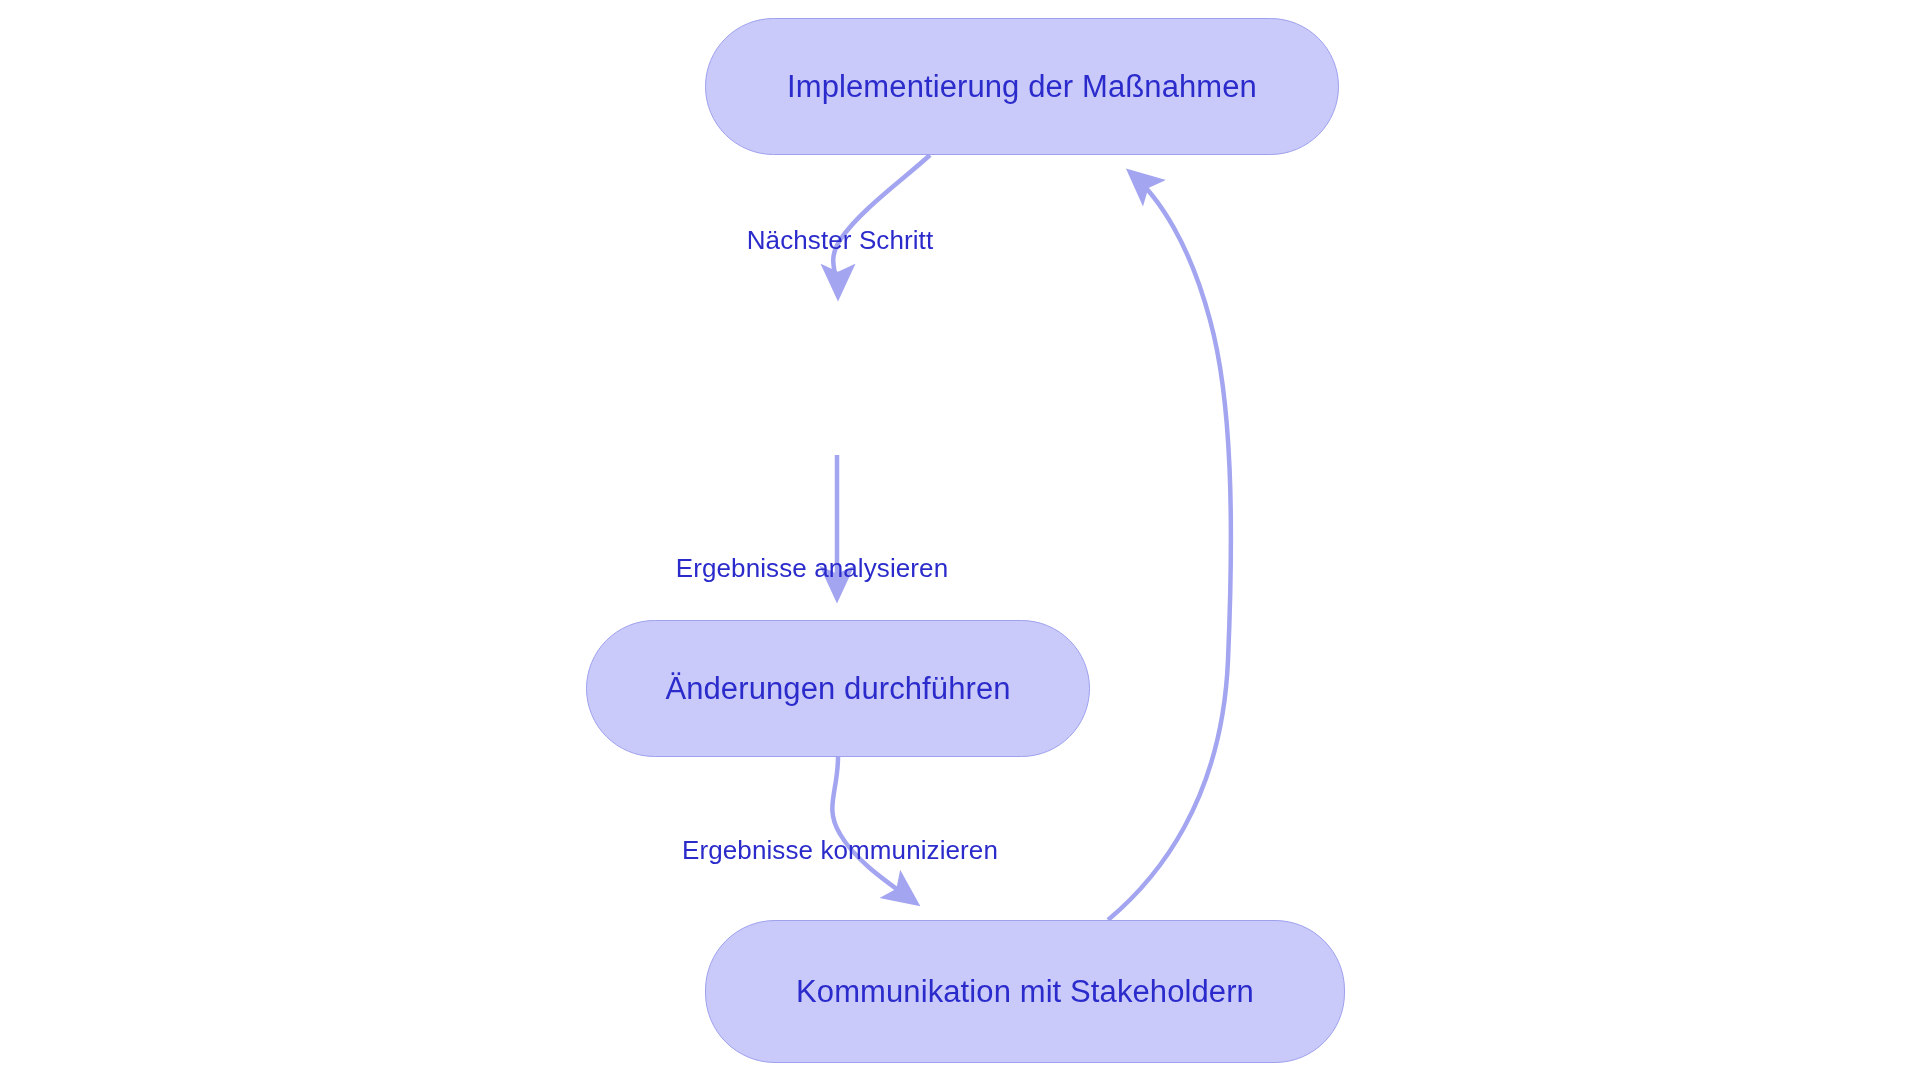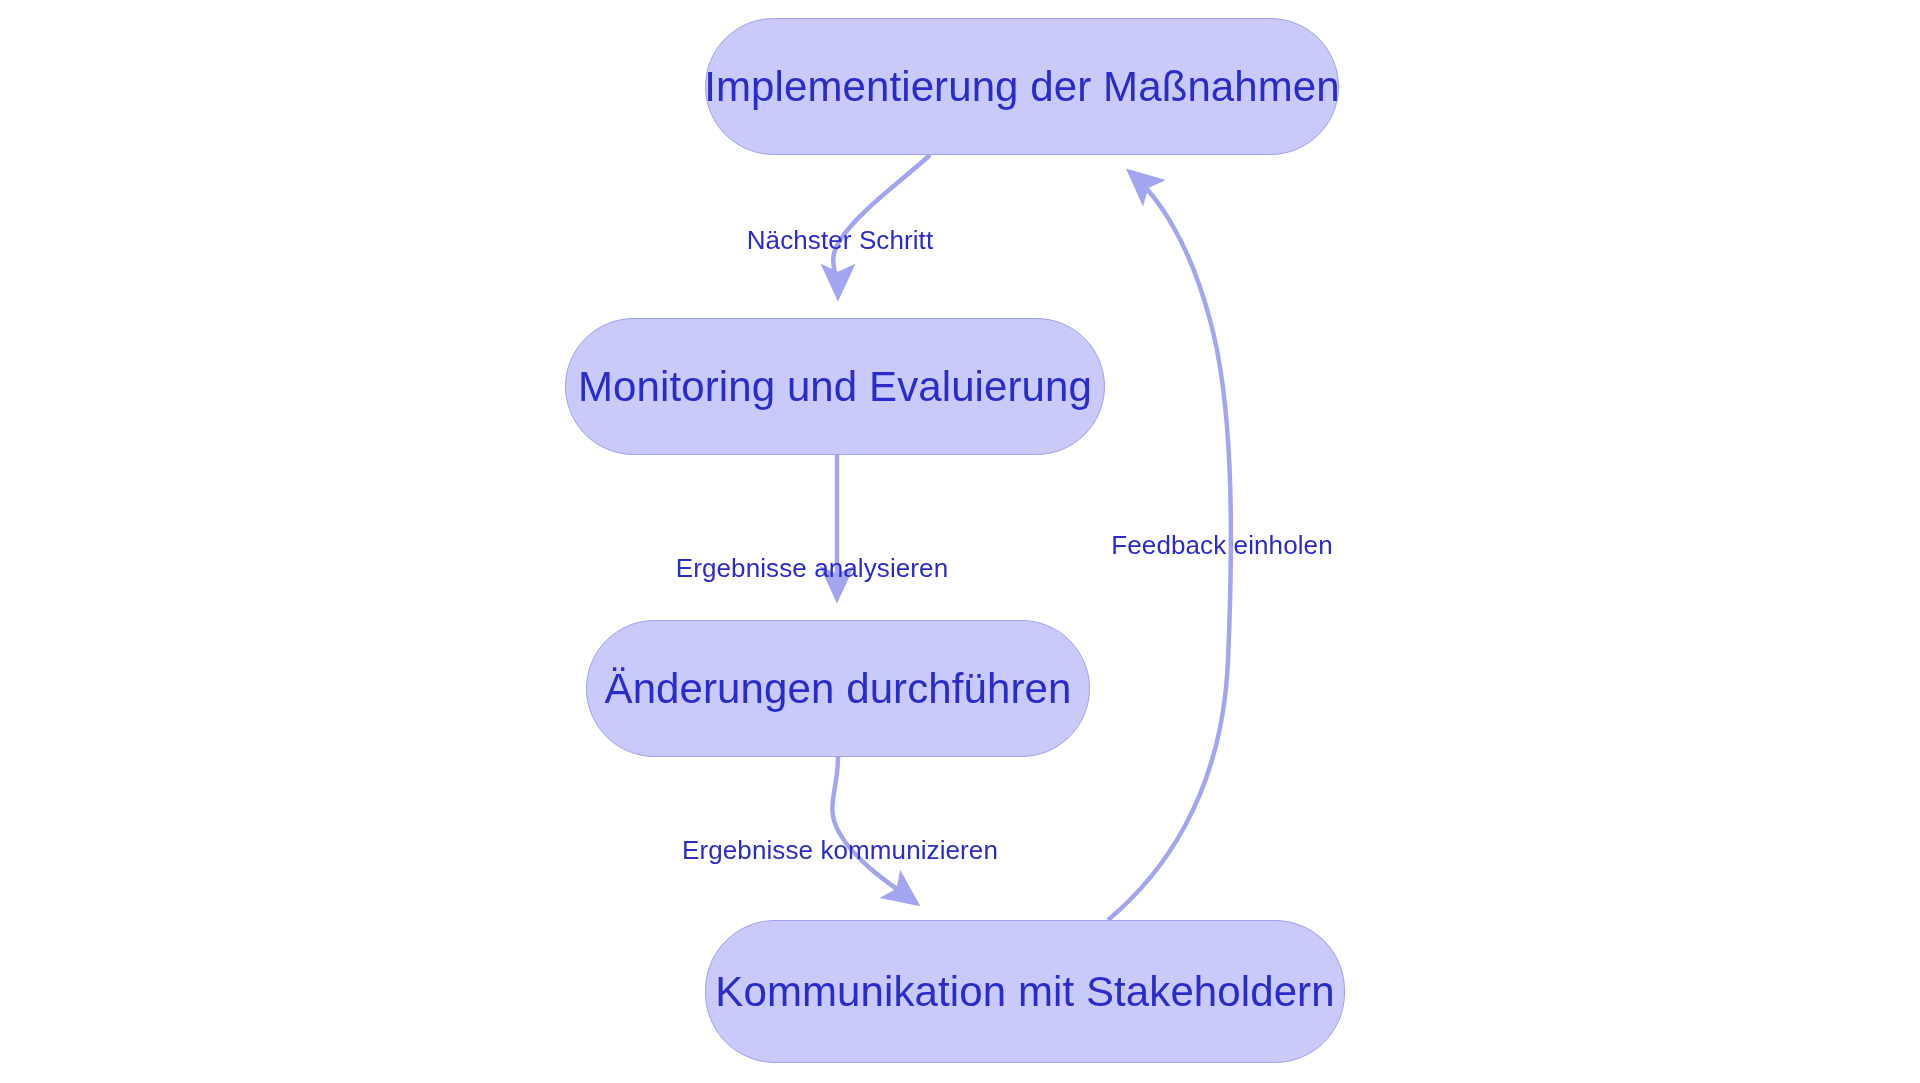--- a/index.html
+++ b/index.html
@@ -29,21 +29,21 @@
   .node {
     position: absolute;
     box-sizing: border-box;
     background: #c9cafa;
     border: 1.6px solid #9fa1ee;
     border-radius: 70px;
     display: flex;
     align-items: center;
     justify-content: center;
     color: #2b2bcc;
-    font-size: 42px;
+    font-size: 31px;
     font-weight: 400;
     letter-spacing: 0.1px;
     white-space: nowrap;
   }
   .node-label {
     color: #2b2bcc;
     pointer-events: none;
   }
   .edge-label {
     position: absolute;
@@ -79,33 +79,29 @@
 
     <path d="M 838 757 C 838 792 824 808 840 834 C 856 862 890 884 916 903" fill="none" stroke="#a3a5f0" stroke-width="4.5" marker-end="url(#arrowhead)"></path>
 
     <path d="M 1108 920 C 1158 878 1222 800 1228 660 C 1234 520 1232 400 1210 320 C 1190 245 1160 198 1130 172" fill="none" stroke="#a3a5f0" stroke-width="4.5" marker-end="url(#arrowhead)"></path>
   </svg>
 
   <div id="node-implementierung" class="node">
     <span class="node-label">Implementierung der Maßnahmen</span>
   </div>
 
-  <div id="node-monitoring" class="node">
-    <span class="node-label">Monitoring und Evaluierung</span>
-  </div>
 
   <div id="node-kommunikation" class="node">
     <span class="node-label">Kommunikation mit Stakeholdern</span>
   </div>
 
   <div id="node-aenderungen" class="node">
     <span class="node-label">Änderungen durchführen</span>
   </div>
 
   <div class="edge-label" style="left: 840px; top: 240px;">Nächster Schritt</div>
 
   <div class="edge-label" style="left: 812px; top: 545px; margin-top: 23px;">Ergebnisse analysieren</div>
 
   <div class="edge-label" style="left: 840px; top: 850px;">Ergebnisse kommunizieren</div>
 
-  <div class="edge-label" style="left: 1222px; top: 545px;">Feedback einholen</div>
 
 </div>
 
 </body></html>

